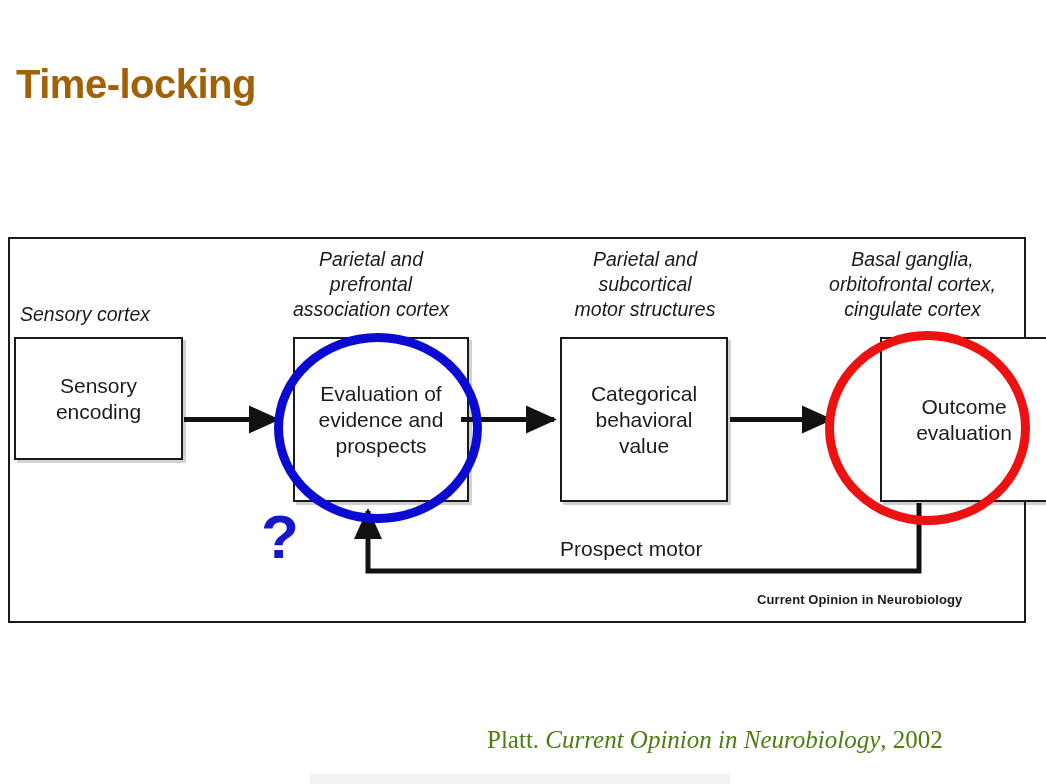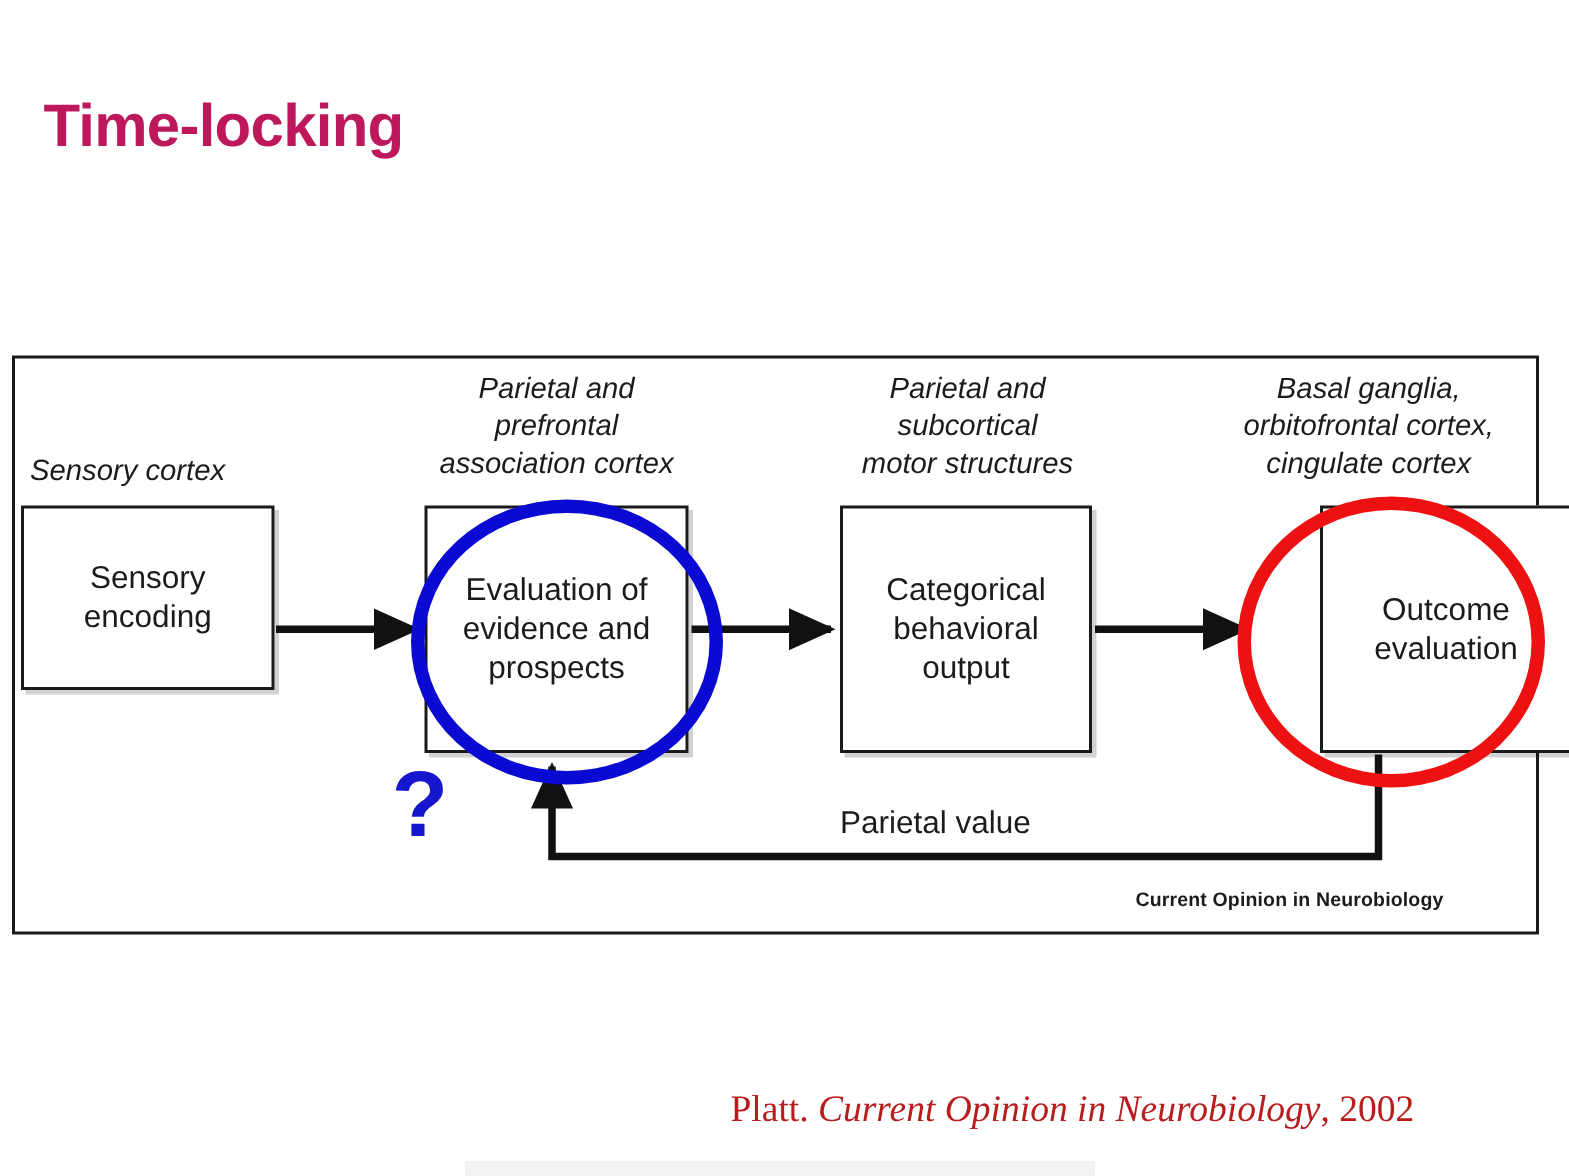--- a/index.html
+++ b/index.html
@@ -17,25 +17,25 @@
   #slide {
     position: absolute;
     left: 0; top: 0;
     width: 1046px;
     height: 784px;
     background: #ffffff;
   }
   
   #slide-title {
     position: absolute;
-    left: 29px;
+    left: 16px;
     top: 62px;
     font-size: 40px;
     font-weight: bold;
-    color: #be185d;
+    color: #a16207;
     letter-spacing: -0.5px;
     white-space: nowrap;
   }
   
   #figure-frame {
     position: absolute;
     left: 8px;
     top: 237px;
     width: 1018px;
     height: 386px;
@@ -78,21 +78,21 @@
   }
   .proc-label {
     font-family: "Liberation Sans", sans-serif;
     font-size: 21px;
     line-height: 26px;
     color: #1b1b1b;
     text-align: center;
     white-space: pre-line;
   }
   #box-0 { left: 14px;  top: 337px; width: 169px; height: 123px; }
-  #box-1 { left: 283px; top: 337px; width: 176px; height: 165px; }
+  #box-1 { left: 293px; top: 337px; width: 176px; height: 165px; }
   #box-2 { left: 560px; top: 337px; width: 168px; height: 165px; }
   #box-3 { left: 880px; top: 337px; width: 168px; height: 165px; }
   
   .ring {
     position: absolute;
     border-radius: 50%;
     background: transparent;
   }
   #ring-blue {
     left: 274px;
@@ -141,21 +141,21 @@
     white-space: nowrap;
     letter-spacing: 0.1px;
   }
   
   #citation {
     position: absolute;
     left: 487px;
     top: 726px;
     font-family: "Liberation Serif", serif;
     font-size: 25px;
-    color: #b91c1c;
+    color: #4d7c0f;
     white-space: nowrap;
   }
   #citation .journal {
     font-style: italic;
   }
   
   #bottom-strip {
     position: absolute;
     left: 310px;
     top: 774px;
@@ -189,21 +189,21 @@
 encoding</span>
   </div>
   <div class="proc-box" id="box-1">
     <span class="proc-label">Evaluation of
 evidence and
 prospects</span>
   </div>
   <div class="proc-box" id="box-2">
     <span class="proc-label">Categorical
 behavioral
-output</span>
+value</span>
   </div>
   <div class="proc-box" id="box-3">
     <span class="proc-label">Outcome
 evaluation</span>
   </div>
 
   <svg class="fig-layer" id="connector-layer" width="1046" height="784" viewBox="0 0 1046 784" xmlns="http://www.w3.org/2000/svg">
     <defs>
       <marker id="arrowhead" markerWidth="7" markerHeight="7" refX="5.6" refY="3.1" orient="auto" markerUnits="strokeWidth">
         <path d="M0,0.3 L6.2,3.1 L0,5.9 z" fill="#111111"></path>
@@ -225,21 +225,21 @@
     <g>
       <path d="M919,503 L919,571 L368,571 L368,511" fill="none" stroke="#111111" stroke-width="5" marker-end="url(#arrowhead)"></path>
     </g>
   </svg>
 
   <div class="ring" id="ring-blue"></div>
   <div class="ring" id="ring-red"></div>
 
   <div id="question-mark">?</div>
 
-  <div id="feedback-label">Parietal value</div>
+  <div id="feedback-label">Prospect motor</div>
 
   <div id="journal-credit">Current Opinion in Neurobiology</div>
 
   <div id="citation">
     <span>Platt.</span>
     <span class="journal">Current Opinion in Neurobiology</span><span>, 2002</span>
   </div>
 
   <div id="bottom-strip"></div>
 </div>

